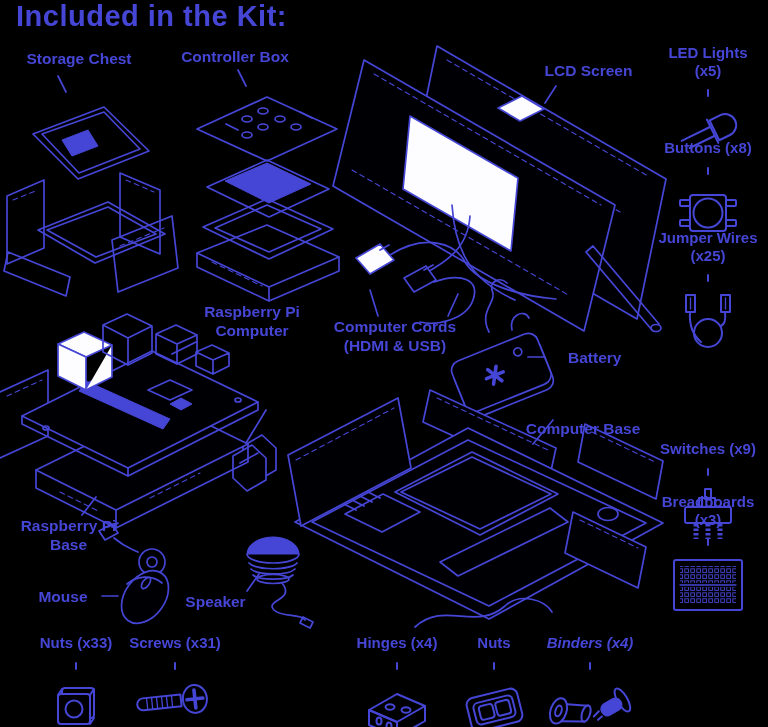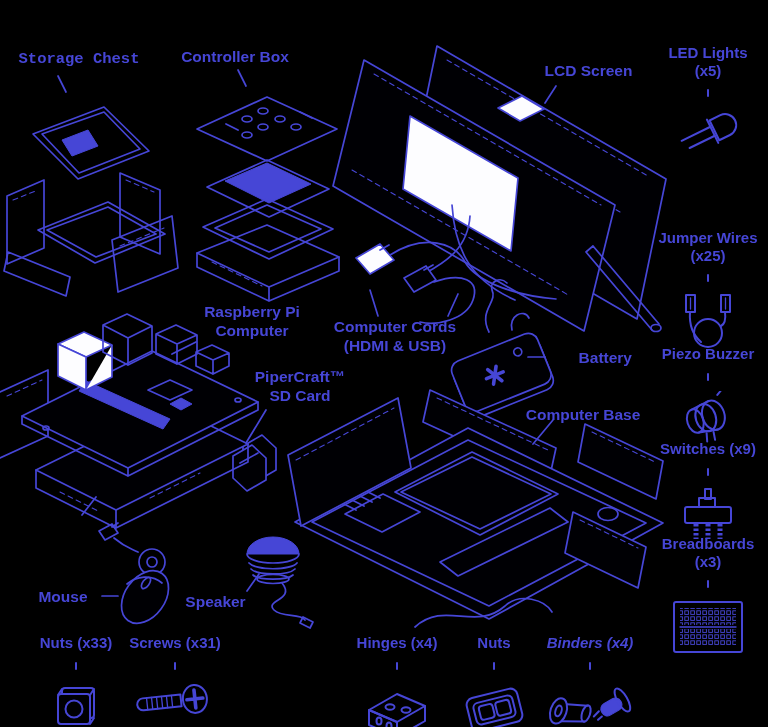--- a/index.html
+++ b/index.html
@@ -22,20 +22,21 @@
   .fwhite{fill:#fdfdff;stroke:currentColor;stroke-width:1.7;stroke-linejoin:round;}
   .icon .ln{stroke-width:2;}
   .icon .fbg{stroke-width:2;}
   #main-art{position:absolute;left:0;top:0;}
 </style>
 </head>
 <body>
 
 <div class="page">
 
+  <div class="title">Included in the Kit:</div>
 
   <svg id="main-art" width="768" height="727" viewBox="0 0 768 727">
 
     <g>
       <path class="ln" d="M33,134 L104,107 L149,151 L78,179 Z"></path>
       <path class="ln" d="M42,134 L104,112 L140,149 L79,173 Z"></path>
       <path class="fink" d="M62,140 L88,130 L98,146 L72,156 Z"></path>
       <path class="ln" d="M7,196 L44,180 L44,248 L7,264 Z"></path>
       <path class="lnt" d="M13,200 L38,190"></path>
       <path class="ln" d="M120,173 L160,190 L160,254 L120,237 Z"></path>
@@ -184,84 +185,83 @@
       <path d="M448,316 L458,294"></path>
       <path d="M528,357 L545,357"></path>
       <path d="M266,410 L246,443"></path>
       <path d="M553,420 L533,444"></path>
       <path d="M82,515 L96,497"></path>
       <path d="M102,596 L118,596"></path>
       <path d="M247,591 L259,574"></path>
     </g>
   </svg>
 
-  <div class="lbl" style="left:14px;top:50px;width:130px;font-family:Liberation Mono, monospace;">Storage Chest</div>
+  <div class="lbl" style="left:14px;top:50px;width:130px;">Storage Chest</div>
   <div class="lbl" style="left:170px;top:48px;width:130px;">Controller Box</div>
   <div class="lbl" style="left:536px;top:62px;width:105px;">LCD Screen</div>
   <div class="lbl" style="left:192px;top:303px;width:120px;">Raspberry Pi Computer</div>
   <div class="lbl" style="left:325px;top:318px;width:140px;">Computer Cords (HDMI &amp; USB)</div>
-  <div class="lbl" style="left:552px;top:349px;width:80px;text-align:right;">Battery</div>
-  <div class="lbl" style="left:246px;top:368px;width:108px;">PiperCraft™ SD Card</div>
-  <div class="lbl" style="left:508px;top:406px;width:150px;">Computer Base</div>
+  <div class="lbl" style="left:568px;top:349px;width:80px;text-align:left;">Battery</div>
+  <div class="lbl" style="left:508px;top:420px;width:150px;">Computer Base</div>
+  <div class="lbl" style="left:16px;top:517px;width:105px;">Raspberry Pi Base</div>
   <div class="lbl" style="left:28px;top:588px;width:70px;">Mouse</div>
   <div class="lbl" style="left:178px;top:593px;width:75px;">Speaker</div>
 
   <div class="kit-item" style="left:650px;top:44px;width:116px;">
     <div class="kit-label" style="width:92px;">LED Lights (x5)</div>
     <div class="tick"></div>
     <svg class="icon" width="78" height="48" viewBox="0 0 78 48">
       <g transform="rotate(-26 40 26)">
         <path class="ln" d="M46,15 L58,15 A11,11 0 0 1 58,37 L46,37 Z"></path>
         <path class="ln" d="M44,13 L44,39"></path>
         <path class="ln" d="M44,21 L12,21 M44,31 L16,31"></path>
       </g>
     </svg>
   </div>
 
+  <div class="kit-item" style="left:650px;top:139px;width:116px;">
+    <div class="kit-label">Buttons (x8)</div>
+    <div class="tick"></div>
+    <svg class="icon" width="66" height="56" viewBox="0 0 66 56">
+      <rect class="ln" x="15" y="10" width="36" height="36" rx="3"></rect>
+      <circle class="ln" cx="33" cy="28" r="14.5"></circle>
+      <rect class="ln" x="5" y="15" width="10" height="6" rx="1"></rect>
+      <rect class="ln" x="5" y="35" width="10" height="6" rx="1"></rect>
+      <rect class="ln" x="51" y="15" width="10" height="6" rx="1"></rect>
+      <rect class="ln" x="51" y="35" width="10" height="6" rx="1"></rect>
+    </svg>
+  </div>
 
   <div class="kit-item" style="left:650px;top:229px;width:116px;">
     <div class="kit-label" style="width:112px;">Jumper Wires (x25)</div>
     <div class="tick"></div>
     <svg class="icon" width="62" height="60" viewBox="0 0 62 60">
       <rect class="ln" x="9" y="3" width="9" height="17"></rect>
       <path class="lnthin" d="M13.5,6 L13.5,17"></path>
       <rect class="ln" x="44" y="3" width="9" height="17"></rect>
       <path class="lnthin" d="M48.5,6 L48.5,17"></path>
       <circle class="ln" cx="31" cy="41" r="14"></circle>
       <path class="ln" d="M13,20 C12,34 17,44 24,50"></path>
       <path class="ln" d="M48,20 C49,28 48,32 44,34"></path>
     </svg>
   </div>
 
-  <div class="kit-item" style="left:650px;top:345px;width:116px;">
-    <div class="kit-label">Piezo Buzzer</div>
-    <div class="tick"></div>
-    <svg class="icon" width="60" height="54" viewBox="0 0 60 54">
-      <g transform="rotate(-18 30 27)">
-        <ellipse class="ln" cx="17" cy="26" rx="8" ry="12"></ellipse>
-        <ellipse class="ln" cx="28" cy="26" rx="10" ry="14"></ellipse>
-        <ellipse class="ln" cx="36" cy="26" rx="11" ry="15"></ellipse>
-        <path class="ln" d="M17,14 L36,11 M17,38 L36,41"></path>
-        <path class="ln" d="M46,8 L52,4 M24,41 L22,49 M31,42 L30,50"></path>
-      </g>
-    </svg>
-  </div>
 
   <div class="kit-item" style="left:650px;top:440px;width:116px;">
     <div class="kit-label">Switches (x9)</div>
     <div class="tick"></div>
     <svg class="icon" width="64" height="56" viewBox="0 0 64 56">
       <rect class="ln" x="29" y="3" width="6" height="10"></rect>
       <rect class="ln" x="23" y="12" width="16" height="9"></rect>
       <rect class="ln" x="9" y="21" width="46" height="16" rx="2"></rect>
       <path fill="none" stroke="currentColor" stroke-width="5" stroke-dasharray="2.5 2" d="M20,38 L20,53 M32,38 L32,53 M44,38 L44,53"></path>
     </svg>
   </div>
 
-  <div class="kit-item" style="left:650px;top:535px;width:116px;justify-content:center;">
+  <div class="kit-item" style="left:650px;top:493px;width:116px;justify-content:center;">
     <div class="kit-label" style="width:108px;">Breadboards (x3)</div>
     <div class="tick"></div>
     <svg class="icon" width="72" height="58" viewBox="0 0 72 58">
       <defs>
         <pattern id="bbgrid" width="6" height="6" patternUnits="userSpaceOnUse">
           <rect x="0.8" y="0.8" width="3.6" height="3.6" fill="none" stroke="currentColor" stroke-width="0.9"></rect>
         </pattern>
       </defs>
       <rect class="ln" x="2" y="4" width="68" height="50" rx="2"></rect>
       <rect fill="url(#bbgrid)" stroke="none" x="8" y="10" width="56" height="17"></rect>

